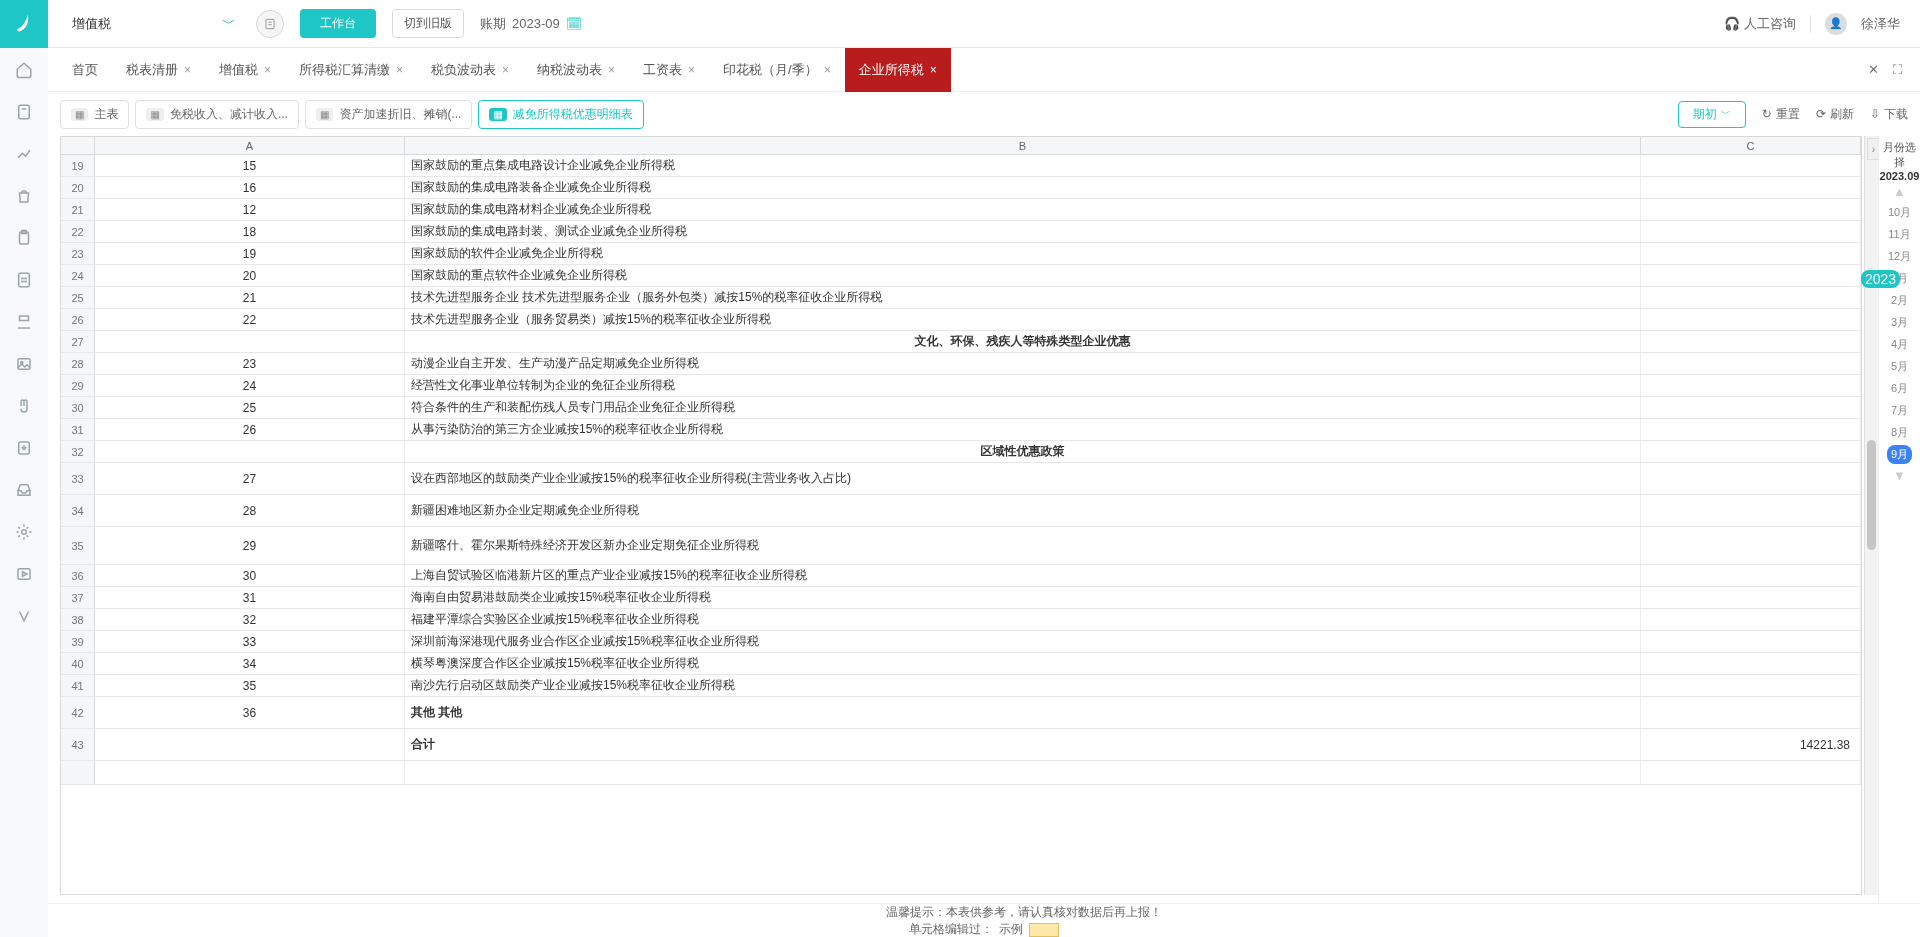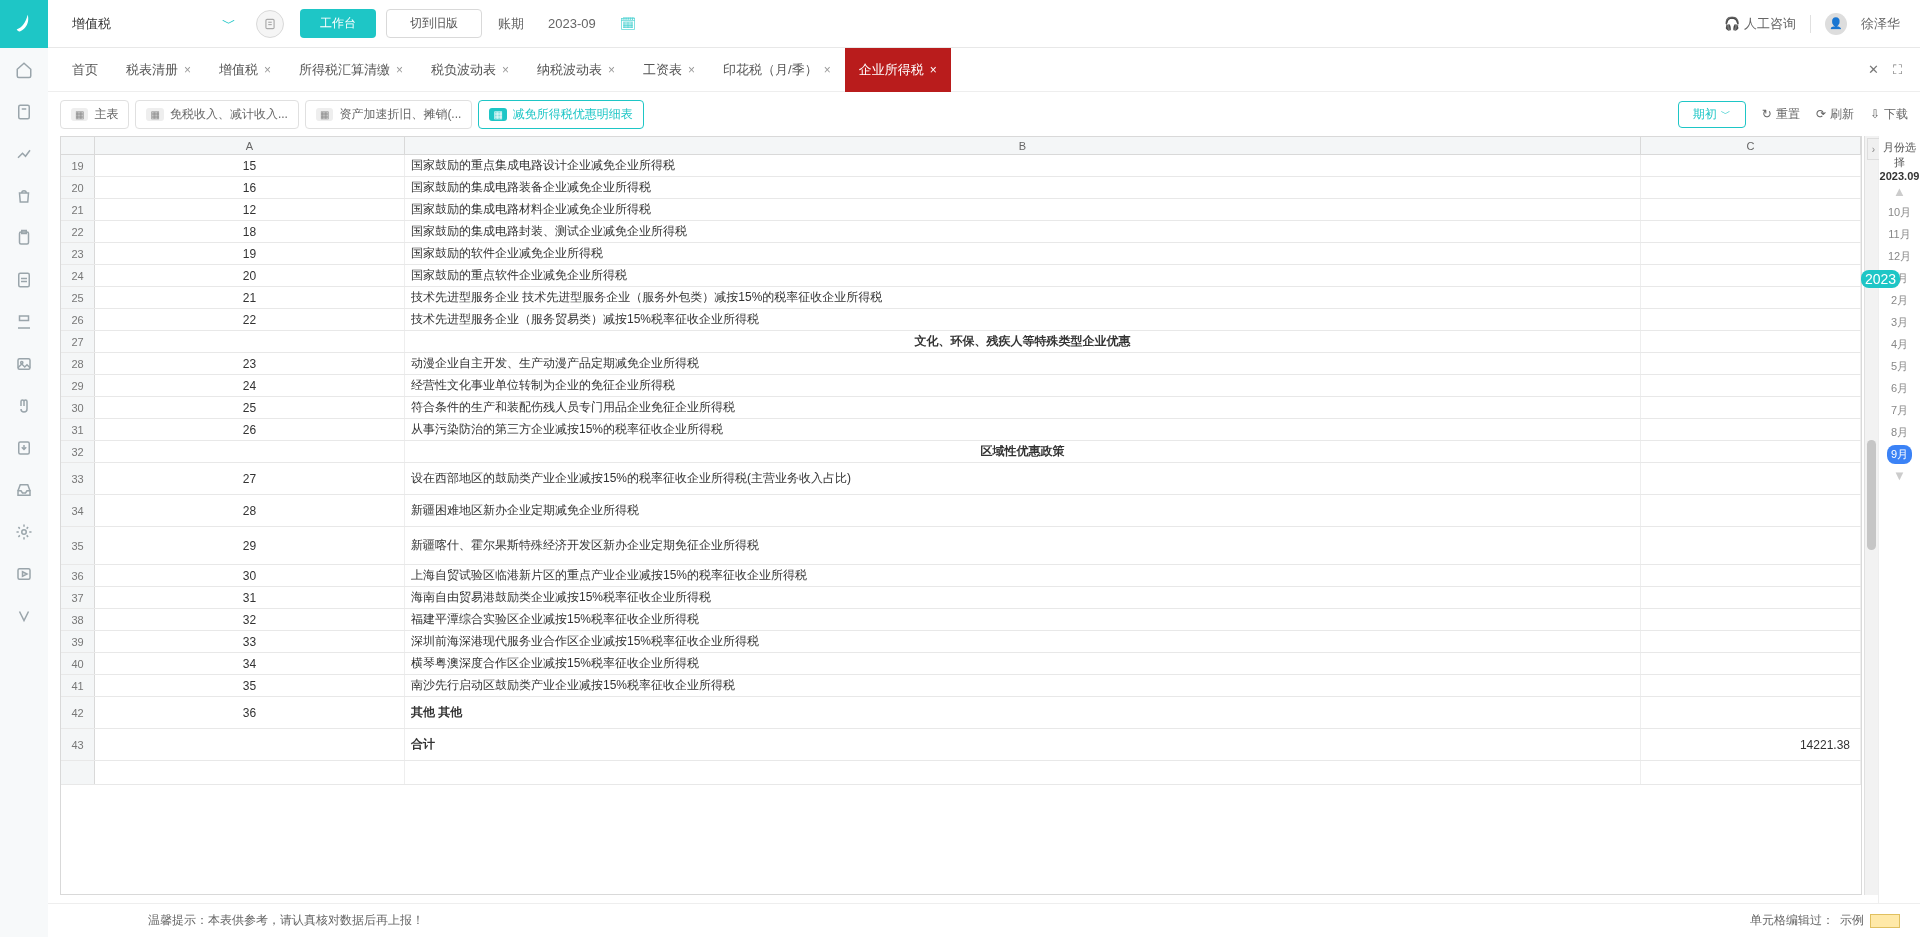--- a/index.html
+++ b/index.html
@@ -7,22 +7,22 @@
 
 
 .topbar { height: 48px; background: #fff; display: flex; align-items: center; border-bottom: 1px solid #e8e8e8; }
 .logo-block { width: 48px; height: 48px; background: #1ec6c6; display: flex; align-items: center; justify-content: center; }
 .logo-block svg { fill: #fff; }
 .top-left { display: flex; align-items: center; padding-left: 16px; }
 .dropdown-title { display: flex; align-items: center; gap: 8px; cursor: pointer; padding: 0 8px; min-width: 180px; }
 .dropdown-title .chev { color: #1ec6c6; font-size: 14px; margin-left: auto; }
 .circle-btn { width: 28px; height: 28px; border-radius: 50%; border: 1px solid #d9d9d9; display: flex; align-items: center; justify-content: center; margin-left: 12px; cursor: pointer; color: #aaa; background:#f5f5f5; }
 .btn-primary { background: #1ec6c6; color: #fff; border: none; border-radius: 4px; padding: 6px 20px; margin-left: 16px; cursor: pointer; font-size: 12px; }
-.btn-outline { background: #fff; color: #555; border: 1px solid #d9d9d9; border-radius: 4px; padding: 5px 23px; margin-left: 10px; cursor: pointer; font-size: 12px; }
-.period { margin-left: 16px; color: #666; display: flex; align-items: center; gap: 24px; }
+.btn-outline { background: #fff; color: #555; border: 1px solid #d9d9d9; border-radius: 4px; padding: 5px 11px; margin-left: 16px; cursor: pointer; font-size: 12px; }
+.period { margin-left: 16px; color: #666; display: flex; align-items: center; gap: 6px; }
 .period .cal-icon { color: #1ec6c6; }
 .top-right { margin-left: auto; display: flex; align-items: center; gap: 14px; padding-right: 20px; color: #666; }
 .top-right .divider { width: 1px; height: 18px; background: #e0e0e0; }
 .avatar-ico { width: 22px; height: 22px; border-radius: 50%; background: #ddd; display:inline-flex; align-items:center; justify-content:center; color:#fff; font-size:11px;}
 
 
 .sidebar { position: absolute; left: 0; top: 48px; bottom: 0; width: 48px; background: #f7f9fa; display: flex; flex-direction: column; align-items: center; padding-top: 10px; gap: 18px; }
 .sidebar .nav-ico { width: 24px; height: 24px; color: #9aa5ab; cursor: pointer; display:flex;align-items:center;justify-content:center;}
 .sidebar .nav-ico svg { width:18px; height:18px; }
 
@@ -80,21 +80,21 @@
 .month-panel .collapse { position: absolute; left: -12px; top: 2px; width: 12px; height: 22px; background:#f0f0f0; border:1px solid #ddd; border-right:none; display:flex;align-items:center;justify-content:center;font-size:10px;color:#888;cursor:pointer;}
 .month-panel .title { font-size: 11px; text-align: center; padding: 4px 0 0 0; color:#555; }
 .month-panel .cur { font-size: 11px; font-weight: bold; text-align: center; }
 .month-panel .arrow { text-align: center; color: #ccc; padding: 2px 0; cursor: pointer; }
 .month-list { display: flex; flex-direction: column; align-items: center; gap: 3px; font-size: 11px; color: #888; padding: 2px 0;}
 .month-list .m { padding: 2px 4px; border-radius: 8px; cursor: pointer; text-align: center; }
 .month-list .m.active { background: #3b82f6; color: #fff; }
 .year-badge { position: absolute; left: -18px; top: 134px; background: #1ec6c6; color: #fff; font-size: 14px; padding: 1px 4px; border-radius: 8px; }
 
 
-.footer { height: 34px; display: flex; align-items: center; padding: 0 20px; font-size: 12px; color: #666; border-top: 1px solid #eee; }
+.footer { height: 34px; display: flex; align-items: center; padding: 0 20px; font-size: 12px; color: #666; border-top: 1px solid #eee; flex-direction: column; }
 .footer .hint { flex: 1; padding-left: 80px; }
 .footer .edited { display: flex; align-items: center; gap: 6px; }
 .footer .swatch { width: 30px; height: 14px; background: #ffe9a8; border: 1px solid #e0c060; }
 </style>
 </head>
 <body>
 
 <div class="topbar">
   <div class="logo-block">
     <svg width="22" height="22" viewBox="0 0 24 24">
@@ -337,21 +337,21 @@
           </div>
           <div class="grid-row">
             <div class="row-h">25</div>
             <div class="cell a">21</div>
             <div class="cell b">技术先进型服务企业  技术先进型服务企业（服务外包类）减按15%的税率征收企业所得税</div>
             <div class="cell c"></div>
           </div>
           <div class="grid-row">
             <div class="row-h">26</div>
             <div class="cell a">22</div>
-            <div class="cell b">技术先进型服务企业（服务贸易类）减按15%税率征收企业所得税</div>
+            <div class="cell b">技术先进型服务企业（服务贸易类）减按15%的税率征收企业所得税</div>
             <div class="cell c"></div>
           </div>
           <div class="grid-row">
             <div class="row-h">27</div>
             <div class="cell a"></div>
             <div class="cell b section-title">文化、环保、残疾人等特殊类型企业优惠</div>
             <div class="cell c"></div>
           </div>
           <div class="grid-row">
             <div class="row-h">28</div>

